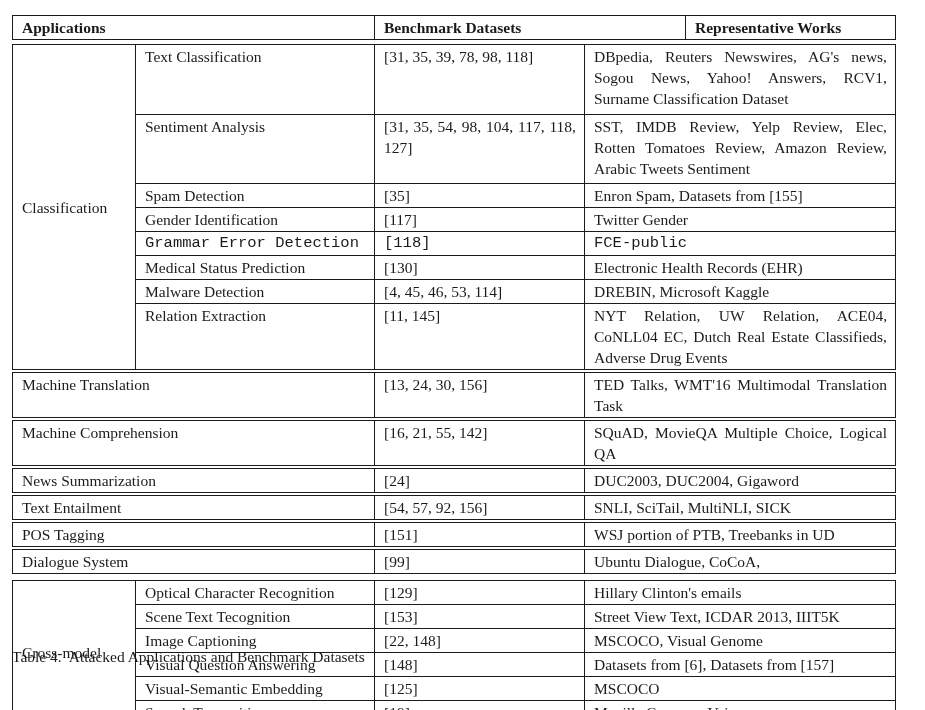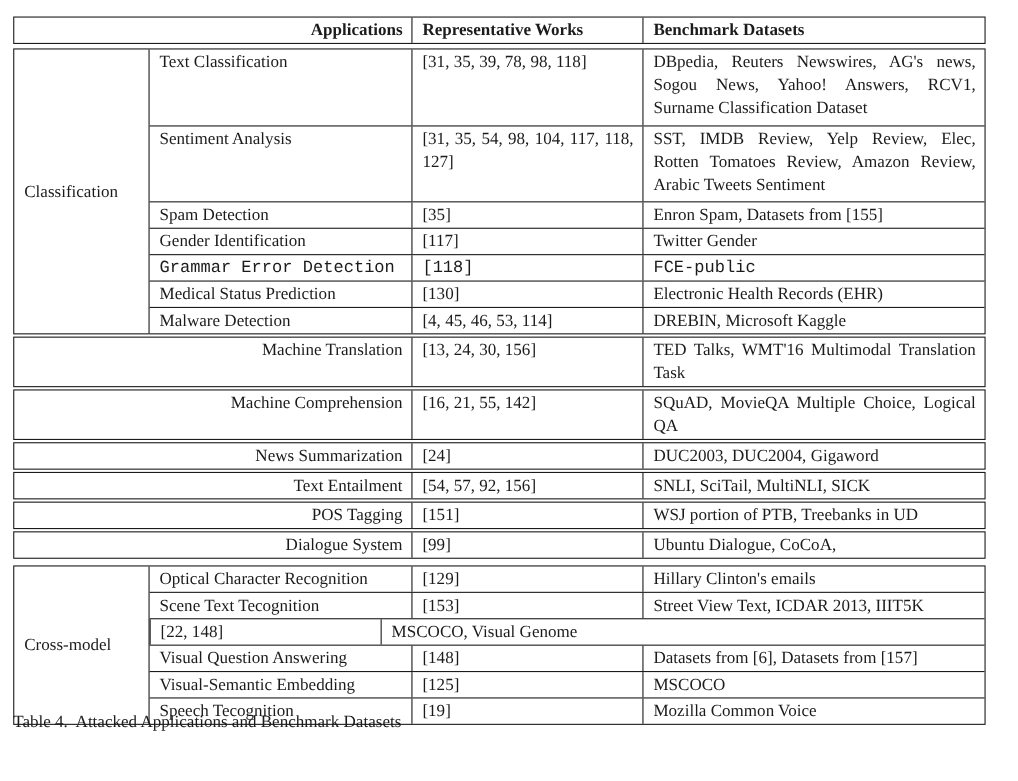--- a/index.html
+++ b/index.html
@@ -23,21 +23,21 @@
     display: flex;
     margin-bottom: 2px;
   }
   .block.header-block { margin-bottom: 4px; min-height: 23px; }
   .block.cross-block  { margin-top: 6px; }
   .cell {
     box-sizing: border-box;
     padding: 1px 8px 1px 9px;
   }
   .bold { font-weight: bold; }
-  .w-apps-span { width: 361px; text-align: right; }
+  .w-apps-span { width: 361px; }
   .w-group     { width: 123px; border-right: 1px solid #1b1b1b;
                  display: flex; align-items: center; text-align: center; }
   .w-task      { width: 238px; }
   .w-works     { width: 210px; border-left: 1px solid #1b1b1b; text-align: justify; }
   .w-ds        { flex: 1; border-left: 1px solid #1b1b1b; text-align: justify; }
   .header-block .w-works, .header-block .w-ds { text-align: left; }
   .group-rows { flex: 1; display: flex; flex-direction: column; }
   .grow { display: flex; }
   .grow + .grow { border-top: 1px solid #1b1b1b; }
   
@@ -57,22 +57,22 @@
   }
   .caption .cap-prefix { margin-right: 7px; }
 </style>
 </head>
 <body>
 
 <div class="tbl">
 
   <div class="block header-block">
     <div class="cell w-apps-span bold">Applications</div>
+    <div class="cell w-ds bold">Benchmark Datasets</div>
     <div class="cell w-works bold">Representative Works</div>
-    <div class="cell w-ds bold">Benchmark Datasets</div>
   </div>
 
   <div class="block">
     <div class="cell w-group">Classification</div>
     <div class="group-rows">
       <div class="grow h-tc">
         <div class="cell w-task">Text Classification</div>
         <div class="cell w-works">[31, 35, 39, 78, 98, 118]</div>
         <div class="cell w-ds">DBpedia, Reuters Newswires, AG's news, Sogou News, Yahoo! Answers, RCV1, Surname Classification Dataset</div>
       </div>
@@ -98,20 +98,25 @@
       </div>
       <div class="grow h-s1">
         <div class="cell w-task">Medical Status Prediction</div>
         <div class="cell w-works">[130]</div>
         <div class="cell w-ds">Electronic Health Records (EHR)</div>
       </div>
       <div class="grow h-s1">
         <div class="cell w-task">Malware Detection</div>
         <div class="cell w-works">[4, 45, 46, 53, 114]</div>
         <div class="cell w-ds">DREBIN, Microsoft Kaggle</div>
+      </div>
+      <div class="grow h-re">
+        <div class="cell w-task">Relation Extraction</div>
+        <div class="cell w-works">[11, 145]</div>
+        <div class="cell w-ds">NYT Relation, UW Relation, ACE04, CoNLL04 EC, Dutch Real Estate Classifieds, Adverse Drug Events</div>
       </div>
     </div>
   </div>
 
   <div class="block single-2line">
     <div class="cell w-apps-span">Machine Translation</div>
     <div class="cell w-works">[13, 24, 30, 156]</div>
     <div class="cell w-ds">TED Talks, WMT'16 Multimodal Translation Task</div>
   </div>
   <div class="block single-2line">
@@ -147,20 +152,21 @@
         <div class="cell w-task">Optical Character Recognition</div>
         <div class="cell w-works">[129]</div>
         <div class="cell w-ds">Hillary Clinton's emails</div>
       </div>
       <div class="grow cross-row">
         <div class="cell w-task">Scene Text Tecognition</div>
         <div class="cell w-works">[153]</div>
         <div class="cell w-ds">Street View Text, ICDAR 2013, IIIT5K</div>
       </div>
       <div class="grow cross-row">
+        <div class="cell w-task">Image Captioning</div>
         <div class="cell w-works">[22, 148]</div>
         <div class="cell w-ds">MSCOCO, Visual Genome</div>
       </div>
       <div class="grow cross-row">
         <div class="cell w-task">Visual Question Answering</div>
         <div class="cell w-works">[148]</div>
         <div class="cell w-ds">Datasets from [6], Datasets from [157]</div>
       </div>
       <div class="grow cross-row">
         <div class="cell w-task">Visual-Semantic Embedding</div>

